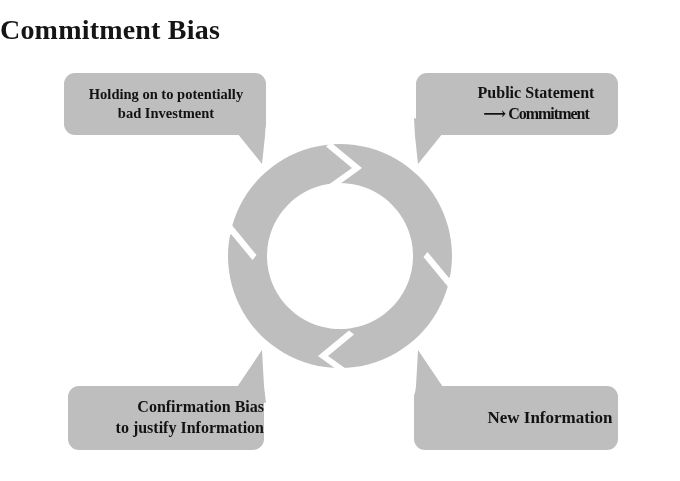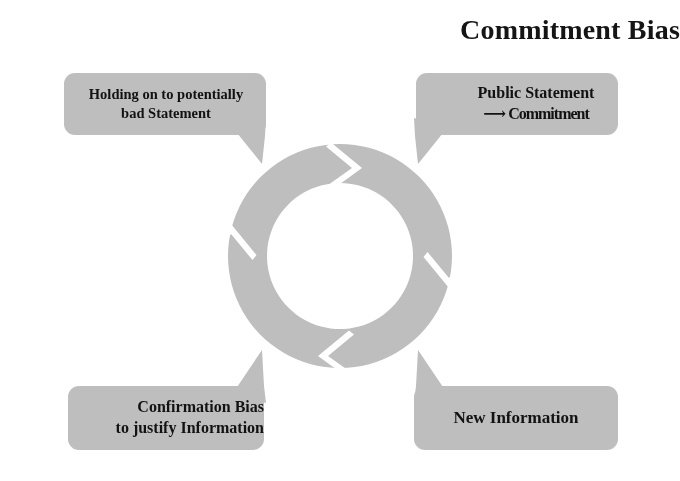--- a/index.html
+++ b/index.html
@@ -13,21 +13,21 @@
     height: 481px;
     background: #ffffff;
     overflow: hidden;
     font-family: "Liberation Serif", "DejaVu Serif", serif;
   }
   #title {
     position: absolute;
     left: 0;
     top: 14px;
     width: 680px;
-    text-align: right;
+    text-align: left;
     font-size: 28px;
     font-weight: bold;
     color: #151515;
     letter-spacing: 0.2px;
   }
   #diagram-svg {
     position: absolute;
     left: 0;
     top: 0;
     width: 680px;
@@ -43,21 +43,21 @@
     color: #121212;
     font-weight: bold;
     line-height: 1.30;
     pointer-events: none;
   }
   .box-label .ln { display: block; white-space: nowrap; }
   #label-tl { left: 64px; top: 73px;  width: 204px; height: 62px; font-size: 14.5px; font-weight: normal; }
   #label-tl .ln { font-weight: bold; }
   #label-tr { left: 416px; top: 73px; width: 202px; height: 62px; font-size: 16px; padding-left: 19px; }
   #label-bl { left: 68px; top: 386px; width: 196px; height: 64px; font-size: 16px; align-items: flex-end; }
-  #label-br { left: 414px; top: 386px; width: 204px; height: 64px; font-size: 17px; }
+  #label-br { left: 414px; top: 386px; width: 204px; height: 64px; font-size: 17px; padding-left: 34px; }
   .arrow-glyph { letter-spacing: -1px; }
 </style>
 </head>
 <body>
 
 <div id="canvas">
 
   <div id="title">Commitment Bias</div>
 
   <svg id="diagram-svg" viewBox="0 0 680 481">
@@ -86,21 +86,21 @@
     <g>
       <rect x="64" y="73" width="202" height="62" rx="11" ry="11" fill="#bebebe"></rect>
       <rect x="416" y="73" width="202" height="62" rx="11" ry="11" fill="#bebebe"></rect>
       <rect x="68" y="386" width="196" height="64" rx="11" ry="11" fill="#bebebe"></rect>
       <rect x="414" y="386" width="204" height="64" rx="11" ry="11" fill="#bebebe"></rect>
     </g>
   </svg>
 
   <div class="box-label" id="label-tl">
     <span class="ln">Holding on to potentially</span>
-    <span class="ln">bad Statement</span>
+    <span class="ln">bad Investment</span>
   </div>
 
   <div class="box-label" id="label-tr">
     <span class="ln">Public Statement</span>
     <span class="ln arrow-glyph">⟶  Commitment</span>
   </div>
 
   <div class="box-label" id="label-bl">
     <span class="ln">Confirmation Bias</span>
     <span class="ln">to justify Information</span>

